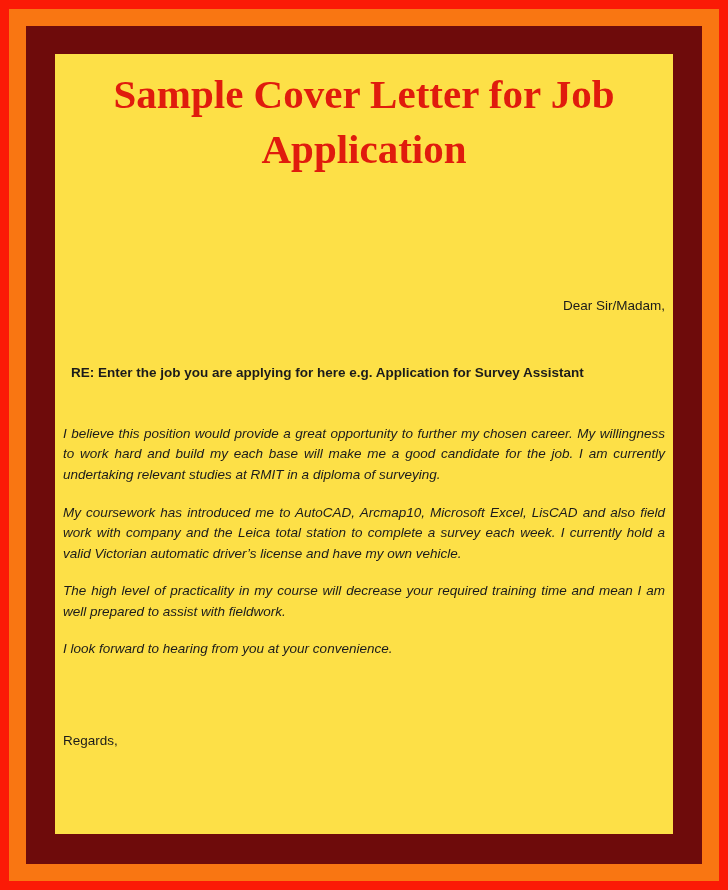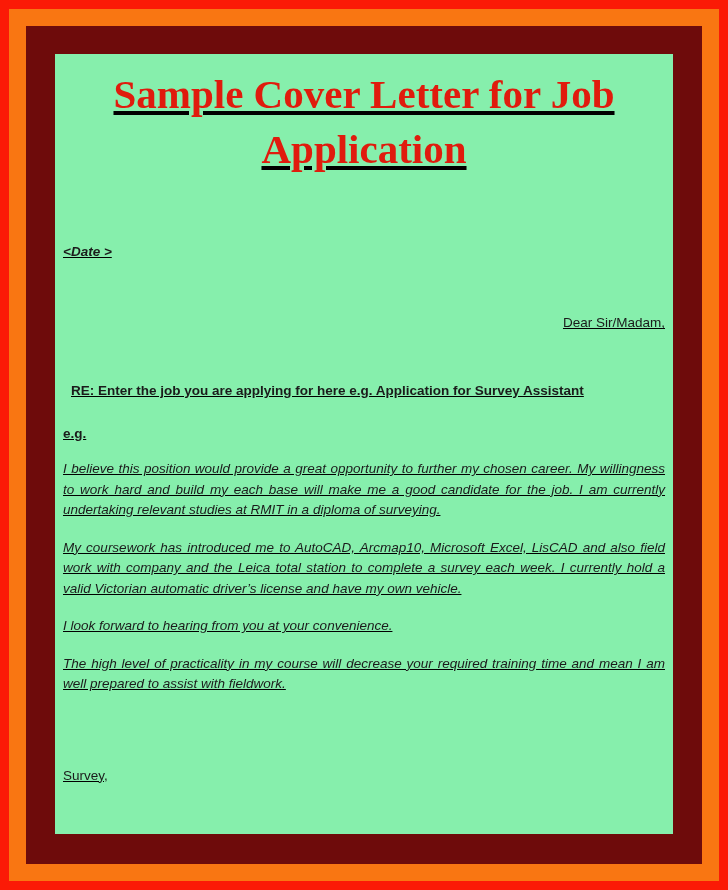--- a/index.html
+++ b/index.html
@@ -33,24 +33,23 @@
     position: absolute;
     left: 17px; top: 17px;
     right: 17px; bottom: 17px;
     background: #6e0b0b;
     box-sizing: border-box;
   }
   #page-sheet {
     position: absolute;
     left: 29px; top: 28px;
     right: 29px; bottom: 30px;
-    background: #86efac;
+    background: #fde047;
     box-sizing: border-box;
     overflow: hidden;
-    text-decoration: underline;
   }
 
   
   .doc-title {
     font-family: "Liberation Serif", serif;
     font-weight: bold;
     color: #e01b0d;
     font-size: 41px;
     line-height: 1.34;
     text-align: center;
@@ -125,48 +124,46 @@
     <div id="frame-maroon">
 
       <div id="page-sheet">
 
         <h1 class="doc-title">Sample Cover Letter for Job Application</h1>
 
         <div class="spacer-after-title"></div>
 
         <div class="letter-body">
 
-          <p class="line-date">&lt;Date &gt;</p>
 
           <div class="gap-date"></div>
 
           <p class="line-salutation">Dear Sir/Madam,</p>
 
           <div class="gap-salutation"></div>
 
           <p class="line-re">RE:  Enter the job you are applying for here e.g. Application for Survey Assistant</p>
 
           <div class="gap-re"></div>
 
-          <p class="line-eg">e.g.</p>
 
           <div class="gap-eg"></div>
 
 
           <p class="para">I believe this position would provide a great opportunity to further my chosen career. My willingness to work hard and build my each base will make me a good candidate for the job. I am currently undertaking relevant studies at RMIT in a diploma of surveying.</p>
 
           <p class="para">My coursework has introduced me to AutoCAD, Arcmap10, Microsoft Excel, LisCAD and also field work with company and the Leica total station to complete a survey each week. I currently hold a valid Victorian automatic driver’s license and have my own vehicle.</p>
 
+          <p class="para">The high level of practicality in my course will decrease your required training time and mean I am well prepared to assist with fieldwork.</p>
+
           <p class="para">I look forward to hearing from you at your convenience.</p>
-
-          <p class="para">The high level of practicality in my course will decrease your required training time and mean I am well prepared to assist with fieldwork.</p>
 
           <div class="gap-before-regards"></div>
 
-          <p class="line-regards">Survey,</p>
+          <p class="line-regards">Regards,</p>
 
           <div class="gap-regards"></div>
 
         </div>
       </div>
 
     </div>
   </div>
 </div>
 

